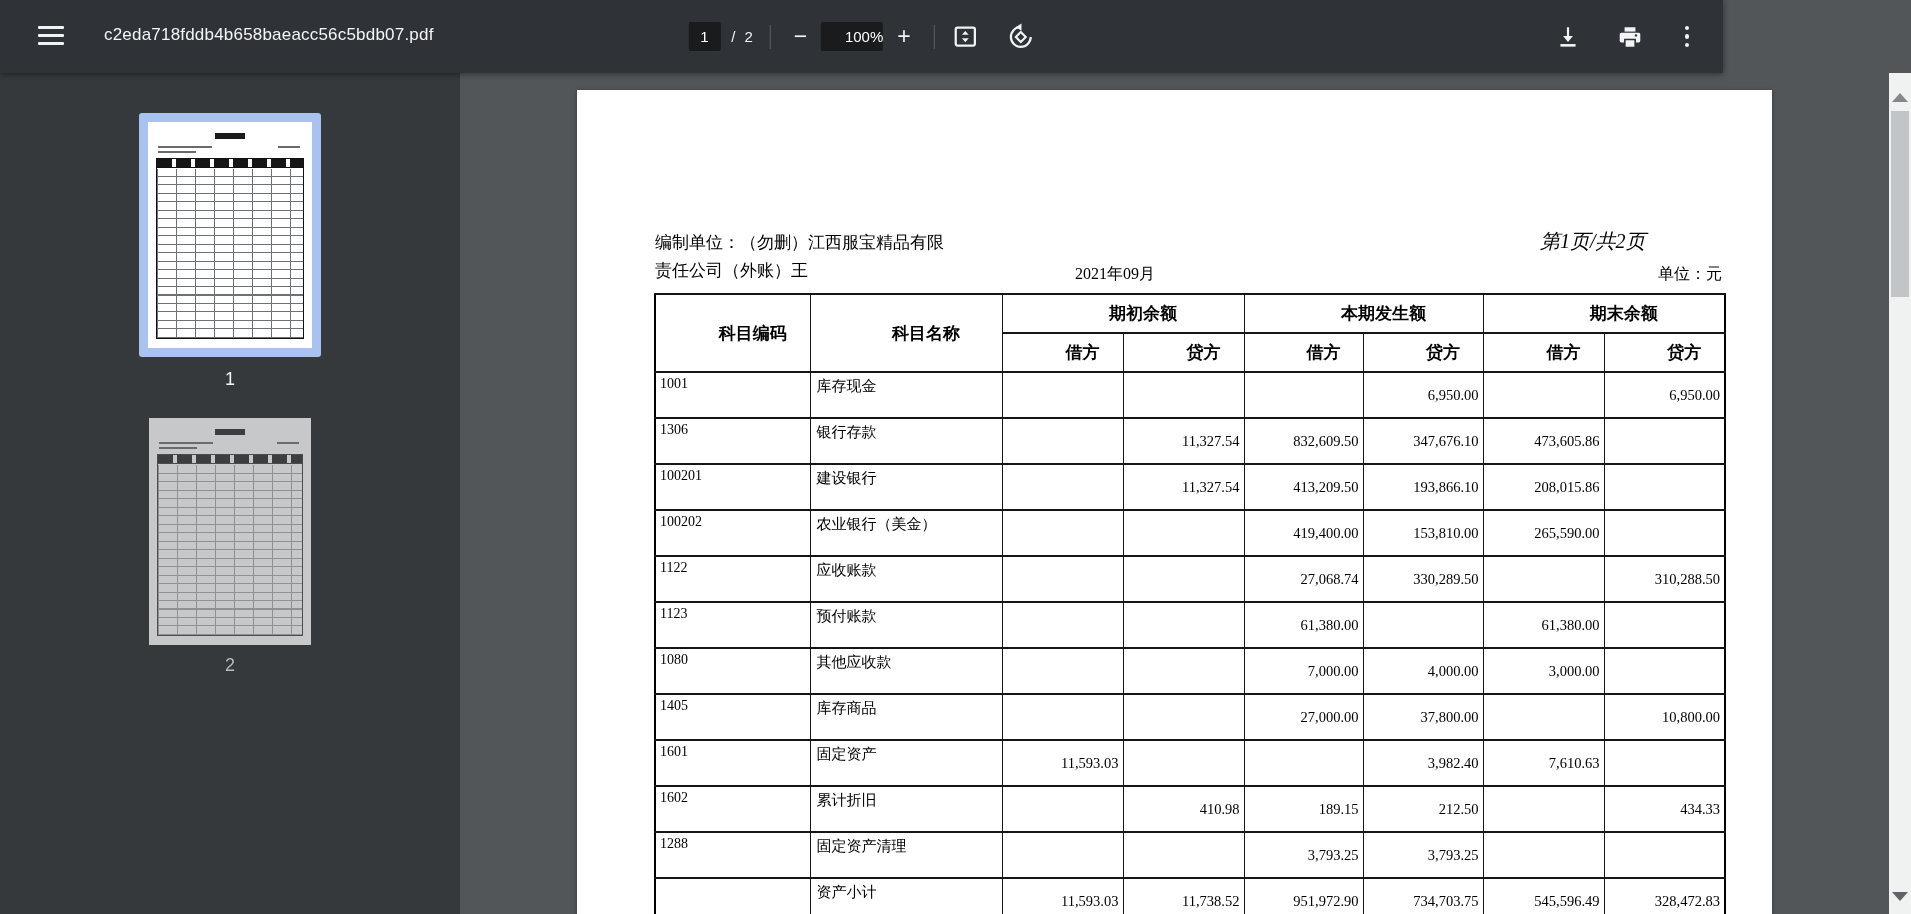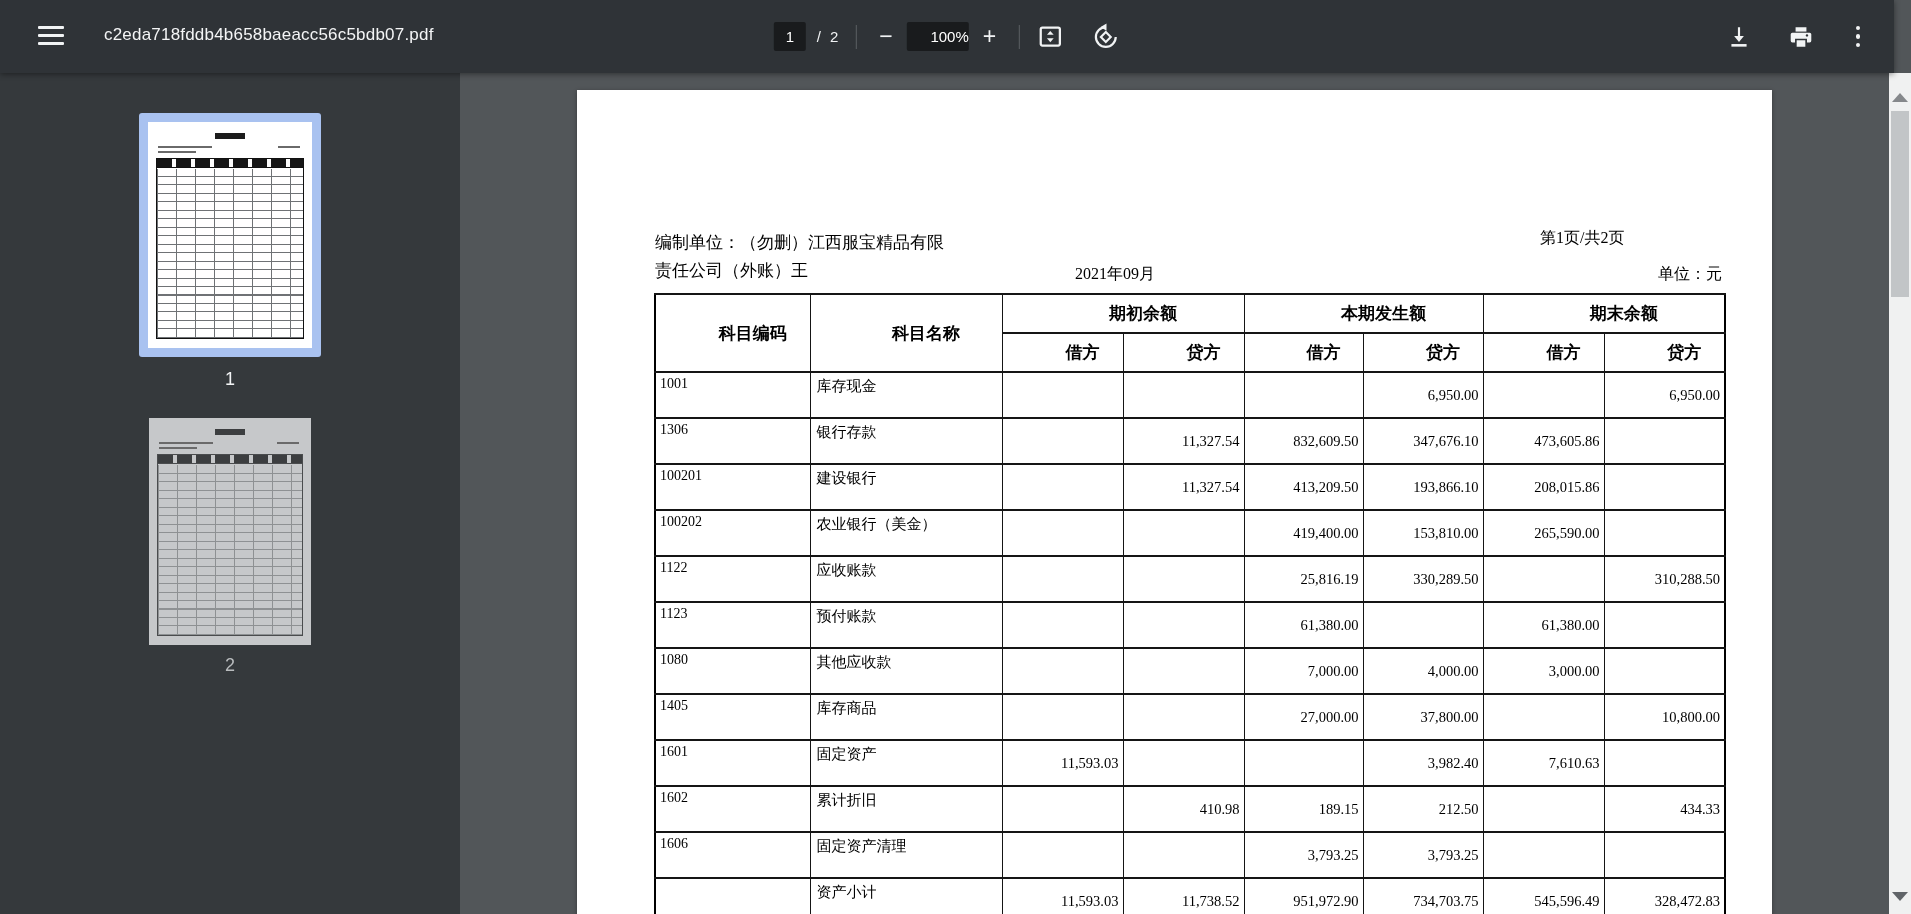--- a/index.html
+++ b/index.html
@@ -1,20 +1,20 @@
 <!DOCTYPE html>
 <html><head>
 <meta charset="utf-8">
 <style>
   * { margin:0; padding:0; box-sizing:border-box; }
   html,body { width:1911px; height:914px; overflow:hidden; background:#525659;
               font-family:"Liberation Sans","DejaVu Sans",sans-serif; }
 
   
-  .toolbar { position:absolute; left:0; top:0; width:1894px; height:73px;
+  .toolbar { position:absolute; left:0; top:0; width:1723px; height:73px;
              background:#2f3337; box-shadow:0 1px 6px rgba(0,0,0,.45); z-index:30;
              color:#f1f3f4; }
   .hamburger { position:absolute; left:38px; top:26px; width:26px; height:21px; cursor:pointer; }
   .hamburger span { display:block; width:26px; height:3px; background:#f1f3f4; border-radius:1px; margin-bottom:5px; }
   .file-name { position:absolute; left:104px; top:25px; font-size:17px; color:#f4f5f6; letter-spacing:.2px; }
 
   .tb-center { position:absolute; left:50%; top:0; height:73px; transform:translateX(-50%);
                display:flex; align-items:center; }
   .page-box { width:32px; height:29px; background:#191b1d; color:#fff; font-size:15px;
               text-align:center; line-height:29px; border:none; border-radius:2px; }
@@ -63,21 +63,21 @@
 
   
   .page { position:absolute; left:577px; top:90px; width:1195px; height:980px;
           background:#fff; box-shadow:0 1px 4px rgba(0,0,0,.35); z-index:5;
           font-family:"Liberation Serif","DejaVu Serif",serif; color:#000; }
   .doc-title { position:absolute; left:0; top:46px; width:100%; text-align:center;
                font-size:27px; font-weight:bold; letter-spacing:3px; }
   .hdr-line1 { position:absolute; left:78px; top:141px; font-size:17px; }
   .hdr-line2 { position:absolute; left:78px; top:169px; font-size:17px; }
   .hdr-period { position:absolute; left:498px; top:174px; font-size:16px; }
-  .hdr-pageinfo { position:absolute; left:963px; top:138px; font-size:16px; }
+  .hdr-pageinfo { position:absolute; left:963px; top:138px; font-size:20px;font-style:italic; }
   .hdr-unit { position:absolute; right:50px; top:174px; font-size:16px; }
 
   table.balance { position:absolute; left:77px; top:203px; width:1070px;
                   border-collapse:collapse; table-layout:fixed; border:2px solid #000; }
   .balance th, .balance td { border-left:1px solid #151515; border-right:1px solid #151515;
                   border-top:2px solid #151515; border-bottom:2px solid #151515; overflow:hidden; }
   .balance th { font-size:17px; font-weight:bold; text-align:center; vertical-align:middle; height:39px;padding-left:40px; }
   .balance tbody tr { height:46px; }
   td.c-code { vertical-align:top; text-align:left; padding:3px 2px 0 4px; font-size:14px; }
   td.c-name { vertical-align:top; text-align:left; padding:4px 2px 0 6px; font-size:15px; }
@@ -260,21 +260,21 @@
     <td class="c-num">419,400.00</td>
     <td class="c-num">153,810.00</td>
     <td class="c-num">265,590.00</td>
     <td class="c-num"></td>
   </tr>
         <tr>
     <td class="c-code">1122</td>
     <td class="c-name">应收账款</td>
     <td class="c-num"></td>
     <td class="c-num"></td>
-    <td class="c-num">25,816.19</td>
+    <td class="c-num">27,068.74</td>
     <td class="c-num">330,289.50</td>
     <td class="c-num"></td>
     <td class="c-num">310,288.50</td>
   </tr>
         <tr>
     <td class="c-code">1123</td>
     <td class="c-name">预付账款</td>
     <td class="c-num"></td>
     <td class="c-num"></td>
     <td class="c-num">61,380.00</td>
@@ -316,21 +316,21 @@
     <td class="c-code">1602</td>
     <td class="c-name">累计折旧</td>
     <td class="c-num"></td>
     <td class="c-num">410.98</td>
     <td class="c-num">189.15</td>
     <td class="c-num">212.50</td>
     <td class="c-num"></td>
     <td class="c-num">434.33</td>
   </tr>
         <tr>
-    <td class="c-code">1606</td>
+    <td class="c-code">1288</td>
     <td class="c-name">固定资产清理</td>
     <td class="c-num"></td>
     <td class="c-num"></td>
     <td class="c-num">3,793.25</td>
     <td class="c-num">3,793.25</td>
     <td class="c-num"></td>
     <td class="c-num"></td>
   </tr>
         <tr>
     <td class="c-code"></td>

